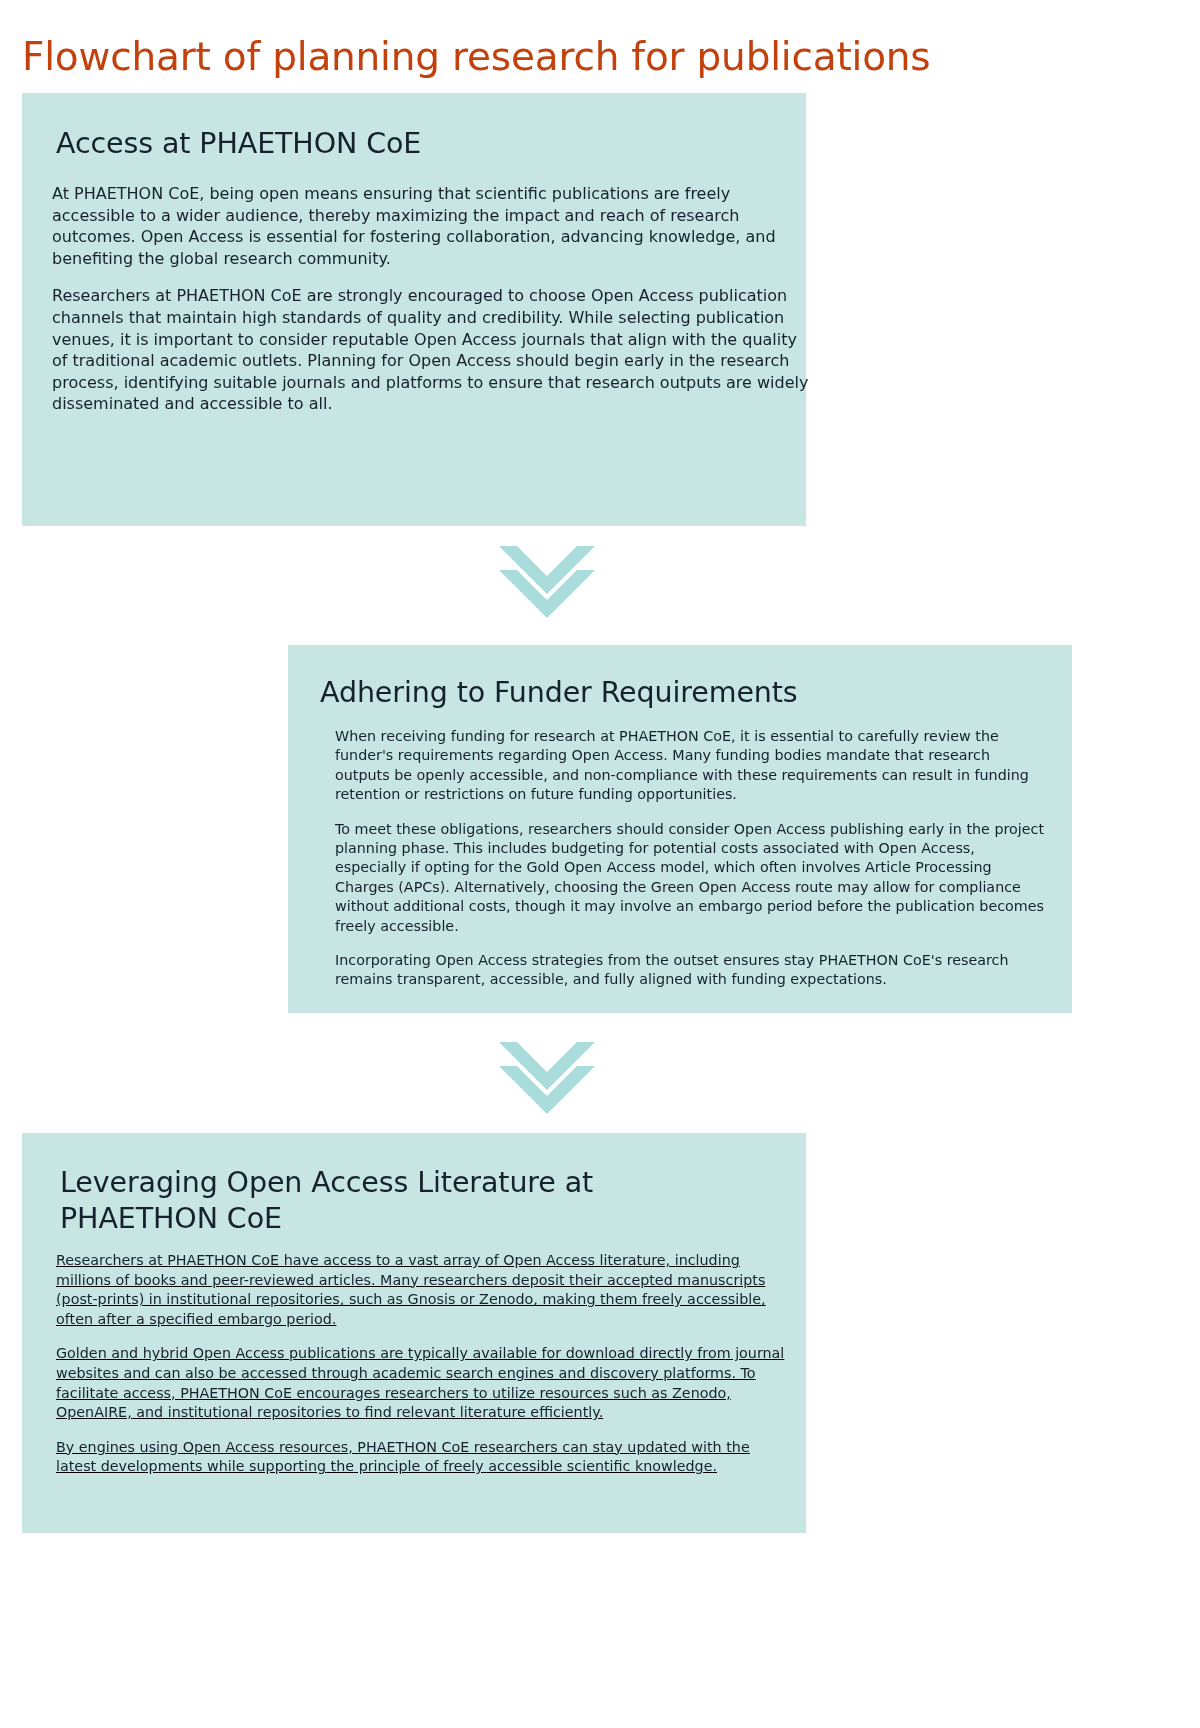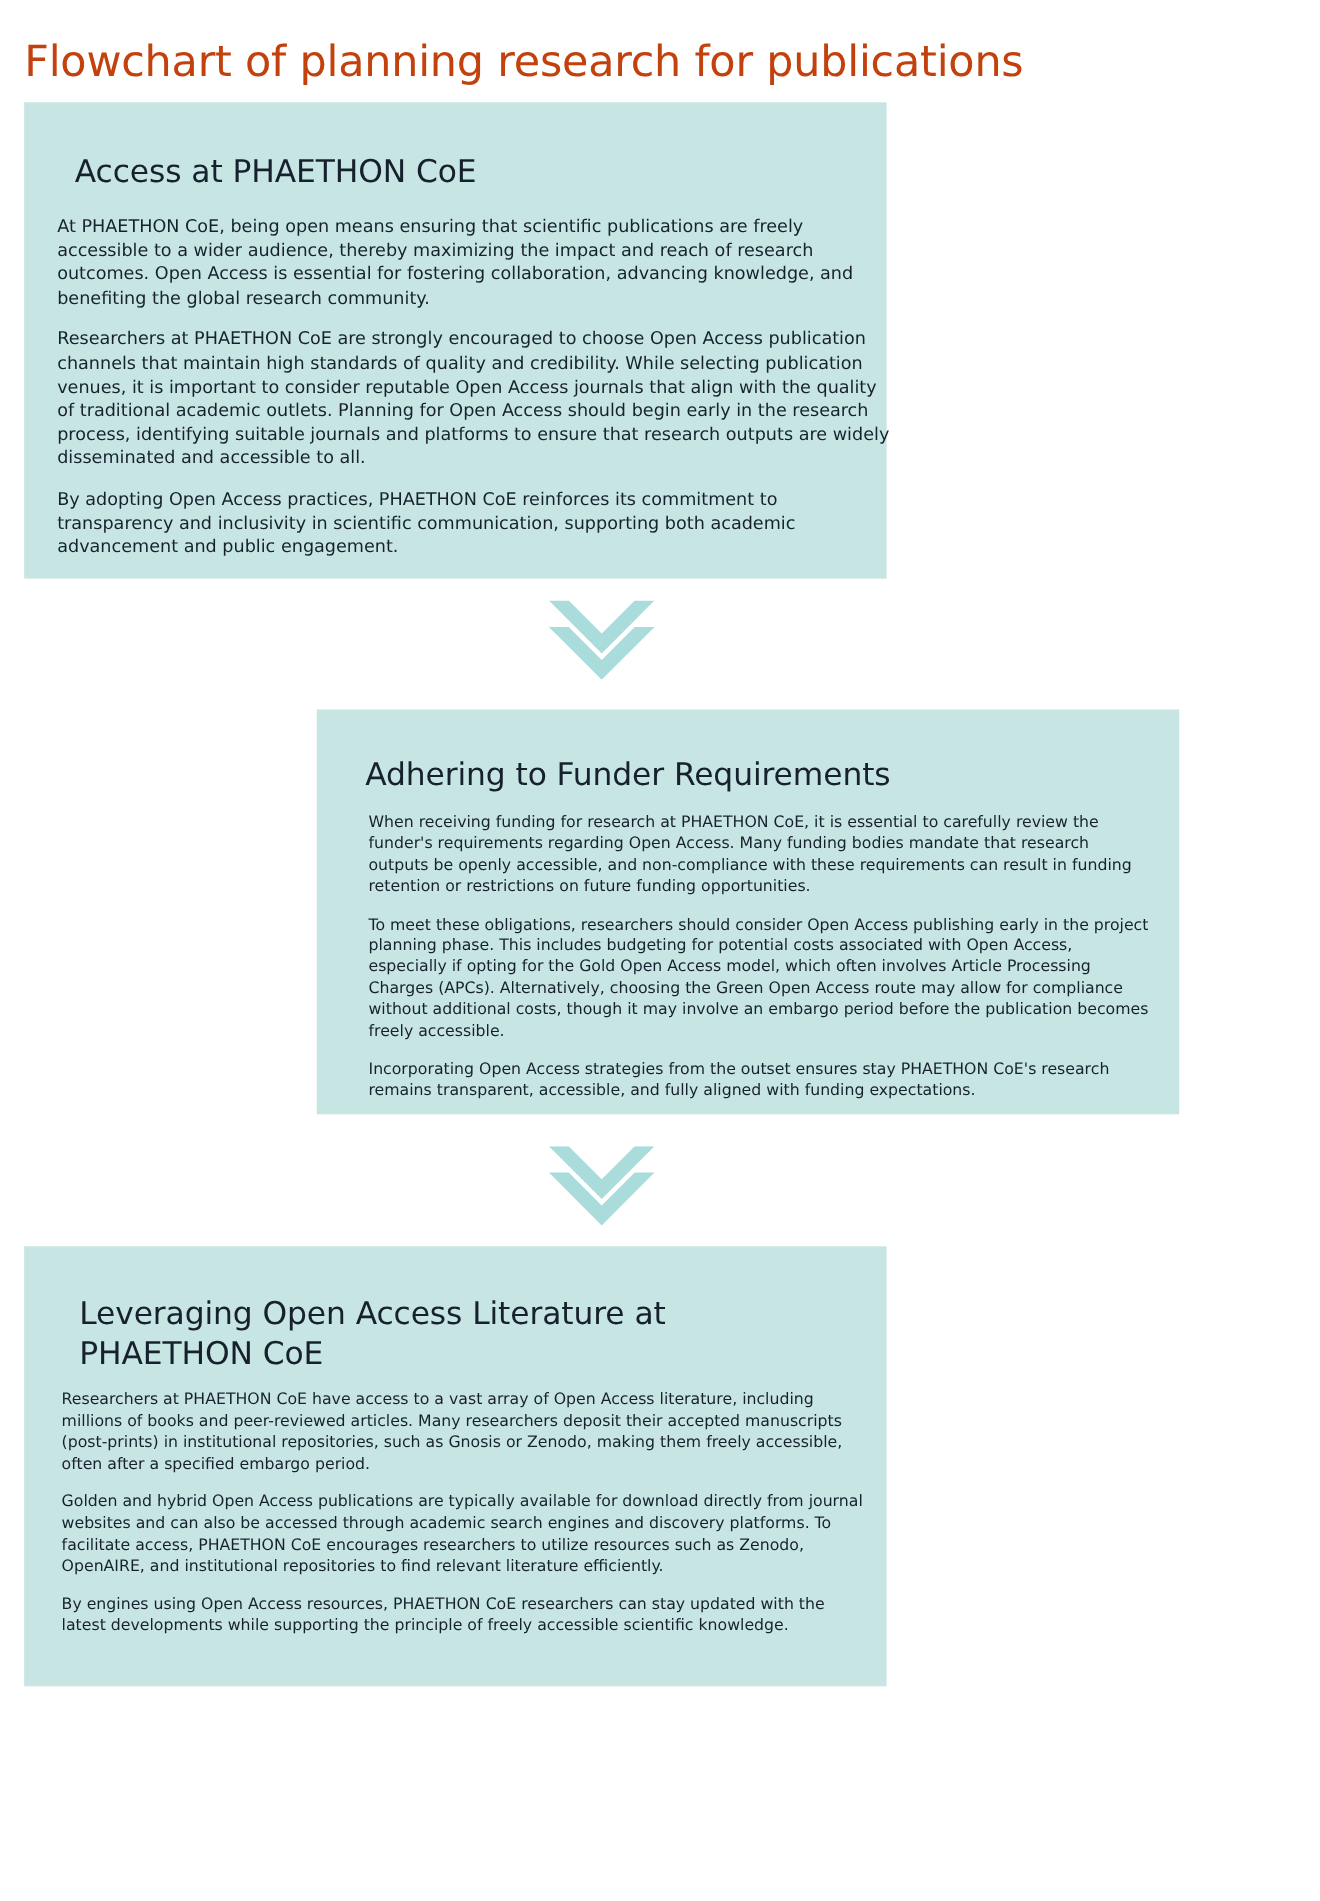--- a/index.html
+++ b/index.html
@@ -39,21 +39,21 @@
     background: #c7e5e2;
     box-sizing: border-box;
   }
   .flow-box .box-inner {
     position: relative;
   }
   .box-heading {
     color: #17212e;
     font-weight: 400;
     letter-spacing: -0.1px;
-    margin: 16px;
+    margin: 4px;
   }
   .box-body p {
     color: #17212e;
     margin: 0 0 16px 0;
   }
   .box-body p:last-child { margin-bottom: 0; }
 
   
   #box-1 {
     left: 22px;
@@ -104,20 +104,21 @@
   #box-3 .box-heading {
     font-size: 28.5px;
     line-height: 36px;
     margin-bottom: 14px;
     width: 620px;
   }
   #box-3 .box-body {
     font-size: 14.3px;
     line-height: 19.6px;
     width: 730px;
+    text-decoration: underline;
   }
   #box-3 .box-body p { margin-bottom: 15px; }
 
   
   .arrow-connector {
     position: absolute;
     width: 96px;
     height: 72px;
   }
   #arrow-1 { left: 499px; top: 546px; }
@@ -130,21 +131,20 @@
 <div class="page">
 
   <h1 class="page-title">Flowchart of planning research for publications</h1>
 
   <section class="flow-box" id="box-1">
     <div class="box-inner">
       <h2 class="box-heading">Access at PHAETHON CoE</h2>
       <div class="box-body">
         <p>At PHAETHON CoE, being open means ensuring that scientific publications are freely accessible to a wider audience, thereby maximizing the impact and reach of research outcomes. Open Access is essential for fostering collaboration, advancing knowledge, and benefiting the global research community.</p>
         <p>Researchers at PHAETHON CoE are strongly encouraged to choose Open Access publication channels that maintain high standards of quality and credibility. While selecting publication venues, it is important to consider reputable Open Access journals that align with the quality of traditional academic outlets. Planning for Open Access should begin early in the research process, identifying suitable journals and platforms to ensure that research outputs are widely disseminated and accessible to all.</p>
-        <p>By adopting Open Access practices, PHAETHON CoE reinforces its commitment to transparency and inclusivity in scientific communication, supporting both academic advancement and public engagement.</p>
       </div>
     </div>
   </section>
 
   <div class="arrow-connector" id="arrow-1">
     <svg width="96" height="72" viewBox="0 0 96 72" xmlns="http://www.w3.org/2000/svg">
       <polygon points="0,0 18,0 48,30 78,0 96,0 48,48" fill="#a9dcdb"></polygon>
       <polygon points="0,24 18,24 48,54 78,24 96,24 48,72" fill="#a9dcdb"></polygon>
     </svg>
   </div>

